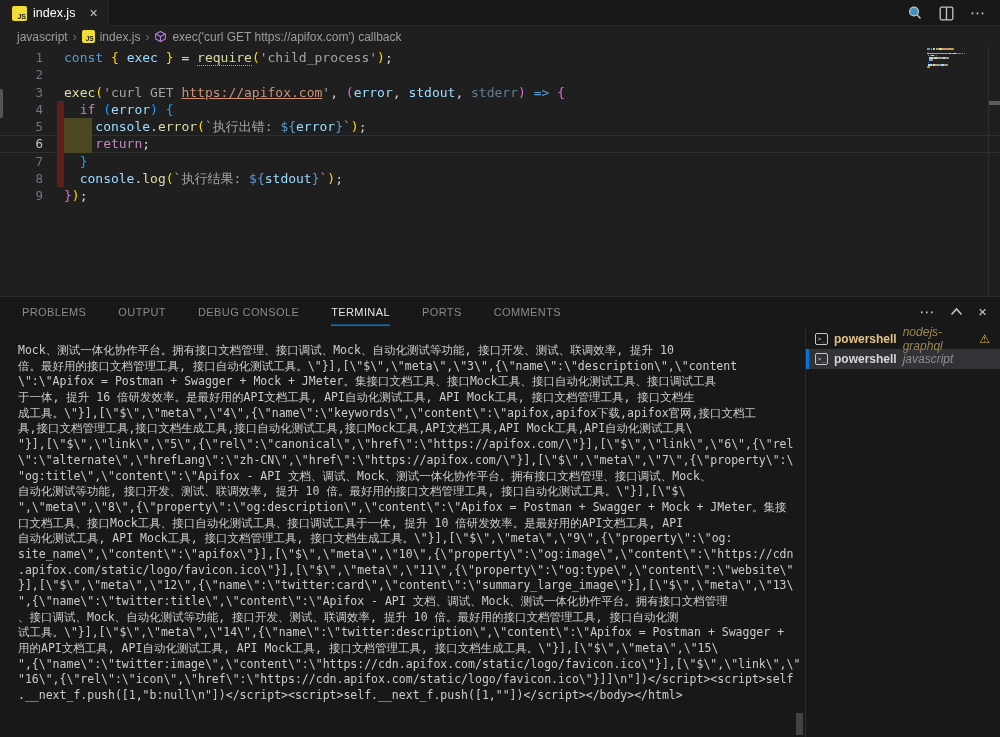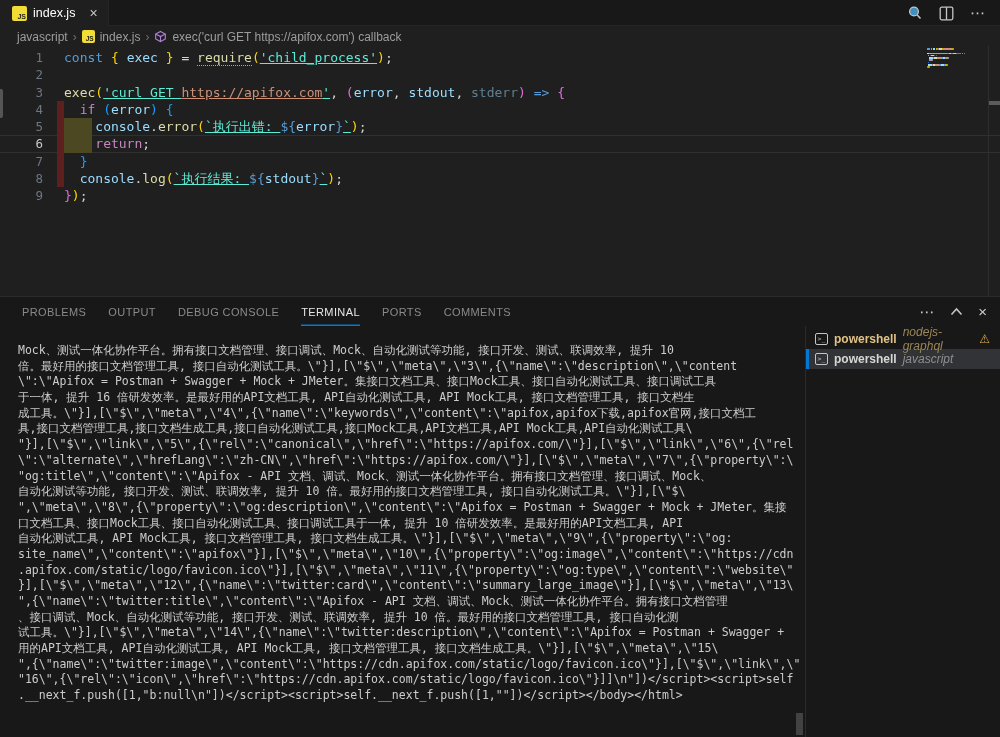--- a/index.html
+++ b/index.html
@@ -35,33 +35,33 @@
   .ln{ width:43px; text-align:right; color:#6e7681; flex:none; font-size:12.5px; }
   .ln.active{ color:#c6c6c6; }
   .deco{ position:relative; width:21px; flex:none; }
   .deco .redbar{ position:absolute; left:14px; top:0; bottom:0; width:7px; background:#5e1f1f; }
   .code{ position:relative; flex:1; }
   .code .olive{ position:absolute; left:0; top:0; bottom:0; width:28px; background:#4c4922; }
   .code span{ position:relative; }
   .tk-kw{ color:#569CD6; } .tk-ctl{ color:#C586C0; } .tk-var{ color:#9CDCFE; }
   .tk-dim{ color:#9CDCFE; opacity:.5; } .tk-fn{ color:#DCDCAA; }
   .tk-fnu{ color:#DCDCAA; border-bottom:1px dotted #a8a8a8; }
-  .tk-str{ color:#5eead4;text-decoration:underline; } .tk-lnk{ color:#CE9178; text-decoration:underline; }
+  .tk-str{ color:#a3a3a3; } .tk-lnk{ color:#CE9178; text-decoration:underline; }
   .tk-pl{ color:#D4D4D4; } .tk-b1{ color:#ffd700; } .tk-b2{ color:#DA70D6; }
   .tk-b3{ color:#179FFF; } .tk-tpl{ color:#569CD6; }
   .left-handle{ position:absolute; left:0; top:43px; width:3px; height:29px; background:#555; border-radius:0 2px 2px 0; }
   .minimap{ position:absolute; right:18px; top:2px; width:55px; }
   .minimap .mrow{ height:1.6px; margin-bottom:0.7px; white-space:nowrap; font-size:0; }
   .minimap .mseg{ display:inline-block; height:1.6px; vertical-align:top; }
   .overview-ruler{ position:absolute; right:0; top:0; bottom:0; width:12px; border-left:1px solid #2e2e2e; }
   .ruler-mark{ position:absolute; right:0; left:0; top:55px; height:4px; background:#5c5c5c; }
 
   
   .panel{ position:absolute; left:0; top:296px; right:0; bottom:0; background:#181818; border-top:1px solid #2b2b2b; }
-  .panel-tabs{ position:absolute; left:22px; top:0; height:29px; display:flex; align-items:center; gap:22px;
+  .panel-tabs{ position:absolute; left:22px; top:0; height:29px; display:flex; align-items:center; gap:32px;
                font-size:11px; letter-spacing:.4px; color:#8a8a8a; }
   .panel-tab{ height:29px; display:flex; align-items:center; cursor:pointer; }
   .panel-tab.active{ color:#e7e7e7; box-shadow: inset 0 -1.5px 0 #0078d4; }
   .panel-actions{ position:absolute; right:13px; top:0; height:29px; display:flex; align-items:center; gap:15px; color:#cccccc; }
   .panel-actions .dots{ font-size:15px; letter-spacing:1px; }
   .panel-actions .x{ font-size:15px; }
 
   .terminal{ position:absolute; left:0; top:29px; right:195px; bottom:0; overflow:hidden;
              font-family:"DejaVu Sans Mono","Liberation Mono",monospace; font-size:11.5px; color:#cccccc; }
   .term-inner{ padding:17px 0 0 18px; }

